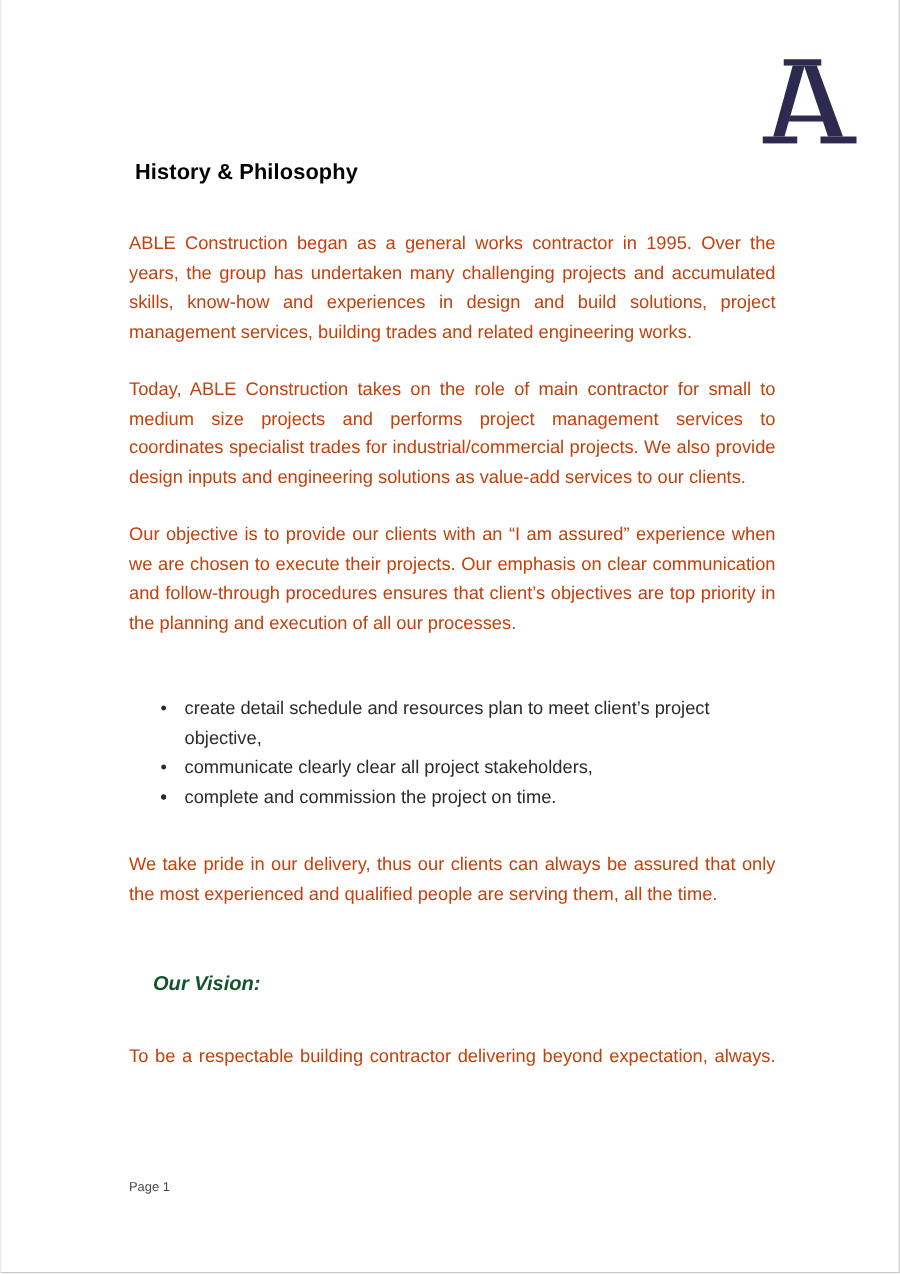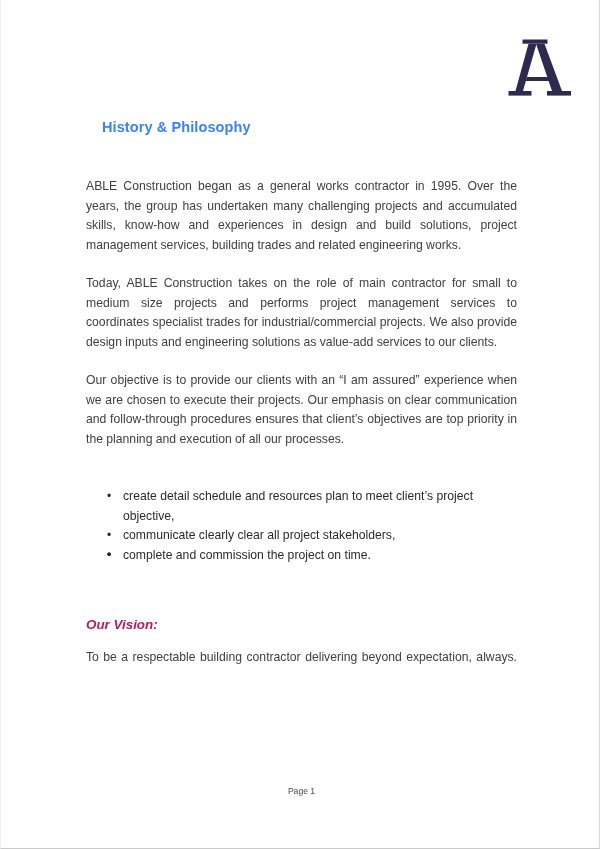--- a/index.html
+++ b/index.html
@@ -34,54 +34,54 @@
     width: 100%;
     height: 100%;
   }
   .content {
     position: absolute;
     left: 85px;
     top: 0;
     width: 431px;
   }
   .doc-heading {
-    margin: 16px;
+    margin: 4px;
     padding-top: 103px;
     font-size: 14.5px;
     font-weight: bold;
-    color: #3b82f6;
+    color: #000000;
     letter-spacing: 0.1px;
   }
   p.body-text {
     margin: 0;
     font-size: 12.2px;
     line-height: 19.5px;
-    color: #404040;
+    color: #c2410c;
     text-align: justify;
     text-justify: inter-word;
   }
   .gap-after-heading { height: 26px; }
   .para-gap { height: 19px; }
   .section-gap { height: 26px; }
 
   .vision-line {
     text-align: justify;
   }
   .vision-line::after {
     content: "";
     display: inline-block;
     width: 100%;
   }
 
   .sub-heading {
-    margin: 0;
+    margin: 16px;
     font-size: 13.4px;
     font-weight: bold;
     font-style: italic;
-    color: #be185d;
+    color: #14532d;
   }
   ul.philosophy-list {
     margin: 0;
     padding: 0;
     list-style: none;
   }
   ul.philosophy-list li {
     position: relative;
     padding-left: 37px;
     font-size: 12.2px;
@@ -94,21 +94,21 @@
     top: 0;
     line-height: 19.5px;
     font-size: 12px;
     color: #2b2b2b;
   }
   .footer {
     position: absolute;
     left: 85px;
     width: 431px;
     top: 786px;
-    text-align: center;
+    text-align: left;
     font-size: 8.6px;
     color: #4a4a4a;
   }
 </style>
 </head>
 <body>
 
 <div class="page">
 
   <div class="logo">
@@ -169,20 +169,21 @@
         <span class="bullet">•</span>
       </li>
       <li>
         <span class="bullet">•</span>
         <span>complete and commission the project on time.</span>
       </li>
     </ul>
 
     <div class="section-gap"></div>
 
+    <p class="body-text">We take pride in our delivery, thus our clients can always be assured that only the most experienced and qualified people are serving them, all the time.</p>
 
     <div class="section-gap"></div>
 
     <h2 class="sub-heading">Our Vision:</h2>
 
     <div style="height:16px"></div>
 
     <p class="body-text vision-line">To be a respectable building contractor delivering beyond expectation, always.</p>
 
     <div style="height:26px"></div>

